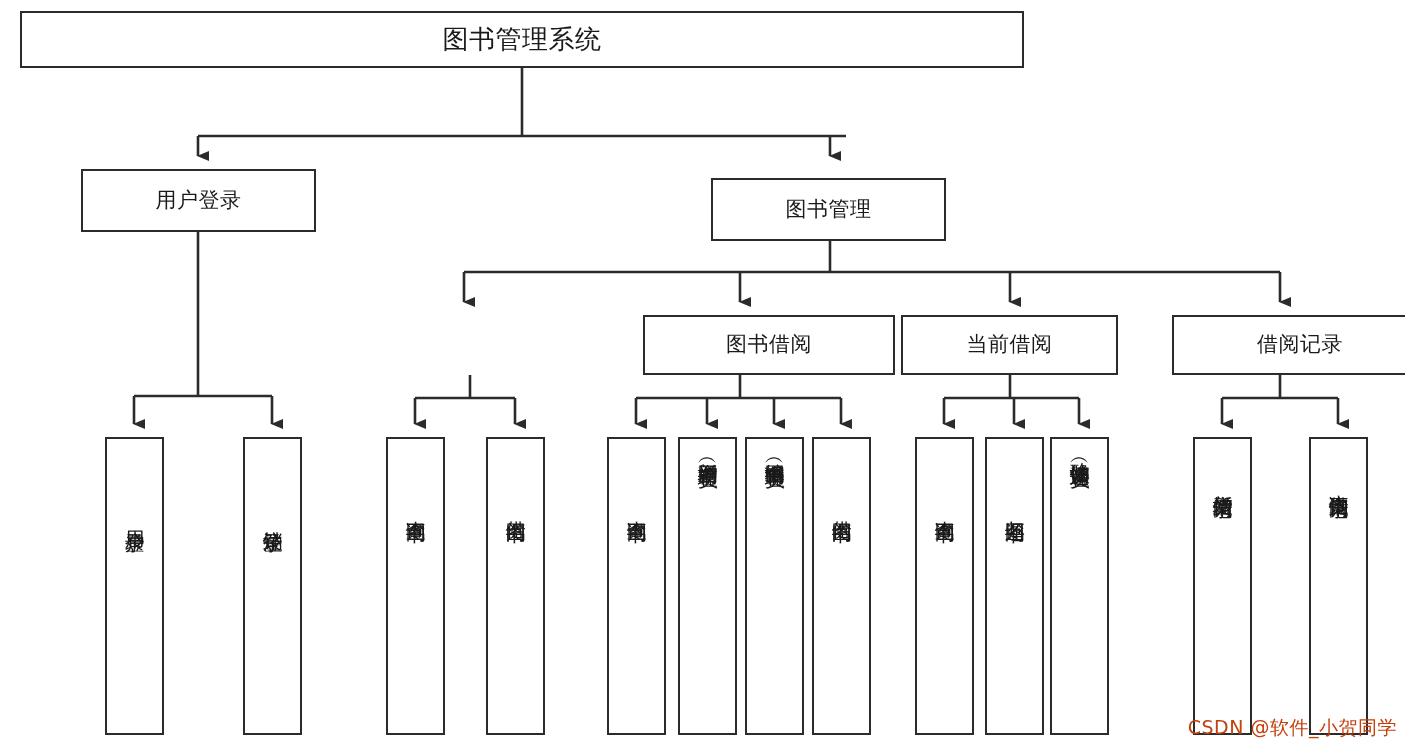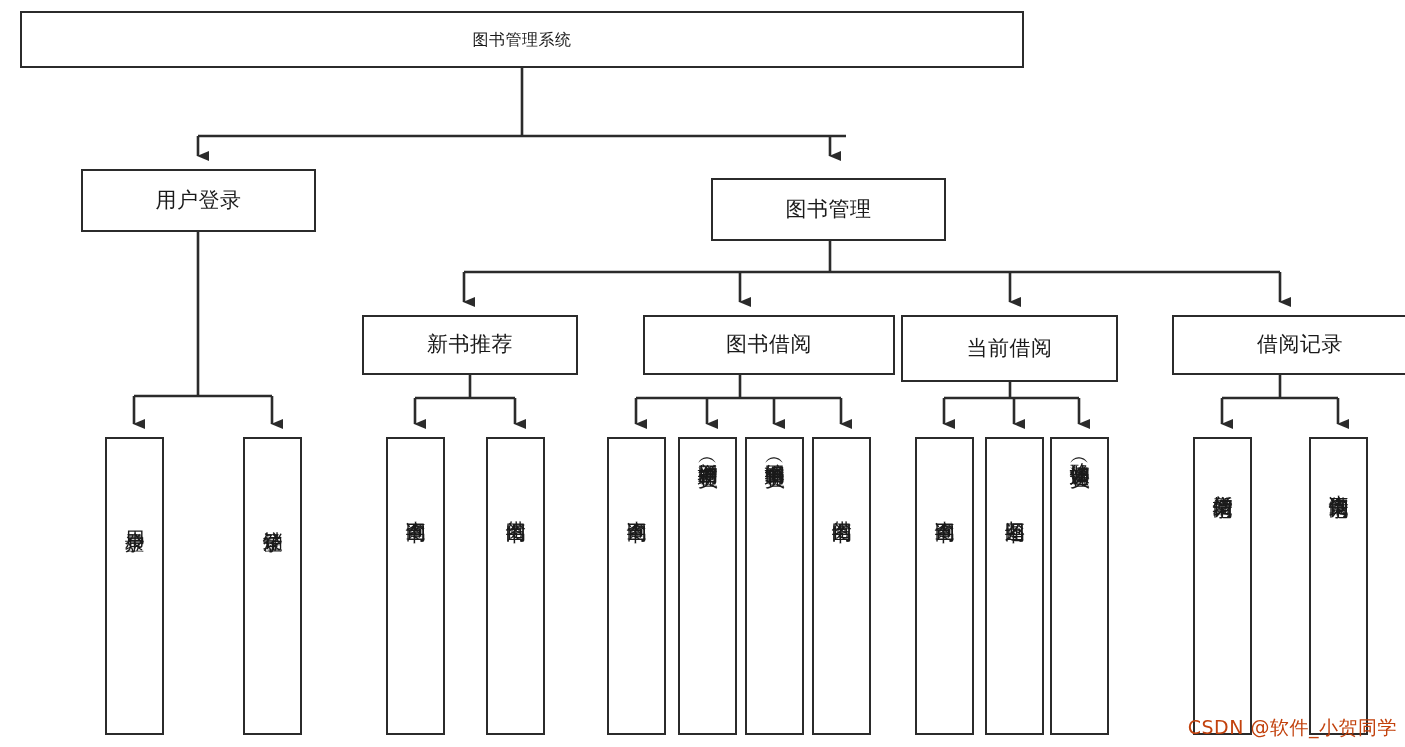--- a/index.html
+++ b/index.html
@@ -50,21 +50,21 @@
     padding-top: 0;
   }
   .node.vertical .label {
     writing-mode: vertical-rl;
     text-orientation: upright;
     font-size: 20px;
     line-height: 1.08;
     letter-spacing: 1px;
     margin: 0 auto;
   }
-  .node.root .label { font-size: 16px; }
+  .node.root .label { font-size: 26px; }
   .watermark {
     position: absolute;
     right: 8px;
     bottom: 6px;
     font-size: 19px;
     color: #c2410c;
     z-index: 6;
     white-space: nowrap;
     letter-spacing: 0.5px;
     pointer-events: none;
@@ -129,27 +129,24 @@
     <span class="label">图书管理系统</span>
   </div>
 
   <div class="node horizontal" style="left:81px; top:169px; width:235px; height:63px;">
     <span class="label">用户登录</span>
   </div>
   <div class="node horizontal" style="left:711px; top:178px; width:235px; height:63px;">
     <span class="label">图书管理</span>
   </div>
 
-  <div class="node horizontal" style="left:362px; top:315px; width:216px; height:60px;">
-    <span class="label">新书推荐</span>
-  </div>
   <div class="node horizontal" style="left:632px; top:315px; width:252px; height:60px;margin-left:11px;">
     <span class="label">图书借阅</span>
   </div>
-  <div class="node horizontal" style="left:901px; top:315px; width:217px; height:67px;">
+  <div class="node horizontal" style="left:901px; top:315px; width:217px; height:60px;">
     <span class="label">当前借阅</span>
   </div>
   <div class="node horizontal" style="left:1172px; top:315px; width:256px; height:60px;">
     <span class="label">借阅记录</span>
   </div>
 
   <div class="node vertical" style="left:105px; top:437px; width:59px; height:298px; padding-top:76px;">
     <span class="label">用户登录</span>
   </div>
   <div class="node vertical" style="left:243px; top:437px; width:59px; height:298px; padding-top:76px;">

